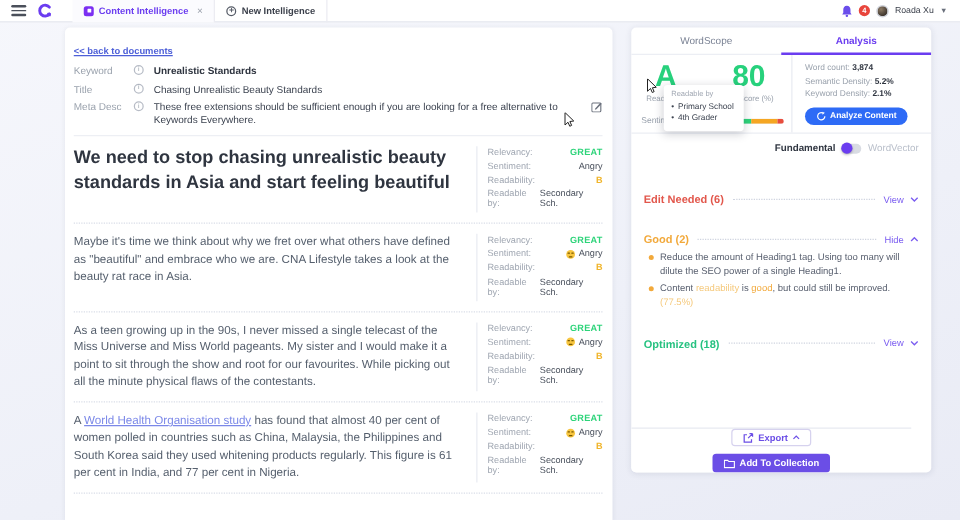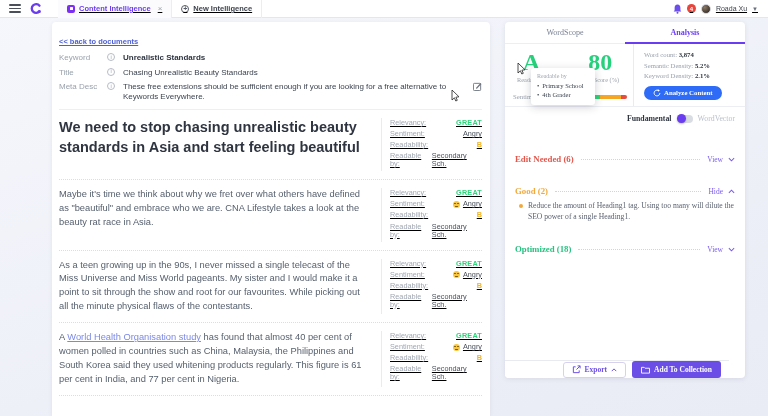--- a/index.html
+++ b/index.html
@@ -2,21 +2,21 @@
 <html><head>
 <meta charset="utf-8">
 <style>
   * { margin:0; padding:0; box-sizing:border-box; }
   html,body { width:768px; height:416px; overflow:hidden;
     font-family:"Liberation Sans", sans-serif; }
   body { background:linear-gradient(160deg,#f6f7fc 0%,#eef0f8 60%,#e9ebf5 100%); position:relative; }
 
   
   .topbar { position:absolute; top:0; left:0; right:0; height:18px; background:#fff;
-    border-bottom:1px solid #e4e6ee; display:flex; align-items:center; z-index:5;text-decoration:underline; }
+    border-bottom:1px solid #e4e6ee; display:flex; align-items:center; z-index:5; }
   .hamburger { width:12px; height:9px; margin:0 8px 0 9px; display:flex; flex-direction:column;
     justify-content:space-between; cursor:pointer; }
   .hamburger span { display:block; height:1.6px; background:#4a4f5a; border-radius:1px; }
   .logo { margin-right:16px; display:flex; align-items:center; }
   .tab { height:18px; display:flex; align-items:center; padding:0 9px; border-right:1px solid #ececf2;
     font-size:7.5px; gap:4px; }
   .tab.active { background:#fbfbfe; color:#6b3df0; font-weight:bold; }
   .tab.plain { color:#3a3f4a; font-weight:bold; }
   .tab .close-x { color:#9aa0ab; font-weight:normal; font-size:8px; margin-left:3px; }
   .tab-ico { width:8px; height:8px; background:#7b2ff2; border-radius:2px; display:inline-flex;
@@ -50,35 +50,35 @@
 
   
   .block { display:flex; padding:8px 0; }
   .block + .block { border-top:1px dotted #d9dde8; }
   .block-text { width:322px; padding-right:12px; }
   .block-metrics { flex:1; border-left:1px solid #e9ebf2; padding:1px 0 0 8px; }
   h1.article-h1 { font-size:14.5px; color:#2f3540; line-height:1.35; font-weight:bold; }
   .para { font-size:9.3px; color:#555f6d; line-height:1.5; }
   .para a { color:#7b88e8; text-decoration:underline; cursor:pointer; }
   .m-row { display:flex; justify-content:space-between; align-items:center; font-size:7.3px;
-    margin-bottom:3px; line-height:1.1;text-decoration:underline; }
+    margin-bottom:3px; line-height:1.1; }
   .m-label { color:#a0a7b2; }
   .m-val { color:#4a515d; display:flex; align-items:center; gap:3px; }
   .m-great { color:#2ed47a; font-weight:bold; letter-spacing:.2px; }
   .m-grade { color:#f0b429; font-weight:bold; }
   .emoji-angry { width:7px; height:7px; border-radius:50%; background:#f7c53f; position:relative;
     display:inline-block; }
   .emoji-angry:before { content:""; position:absolute; top:2px; left:1.4px; width:1.2px; height:1.2px;
     background:#7a5a00; border-radius:50%; box-shadow:3px 0 0 #7a5a00; }
   .emoji-angry:after { content:""; position:absolute; bottom:1.2px; left:2px; width:3px; height:1px;
     background:#7a5a00; border-radius:1px; }
 
   
   .panel { position:absolute; left:505px; top:22px; width:240px; height:356px; background:#fff;
-    border-radius:4px; box-shadow:0 1px 5px rgba(40,45,80,.10); overflow:hidden;font-family:Liberation Serif, serif; }
+    border-radius:4px; box-shadow:0 1px 5px rgba(40,45,80,.10); overflow:hidden; }
   .panel-tabs { display:flex; height:22px; border-bottom:1px solid #eceef4; }
   .panel-tab { flex:1; display:flex; align-items:center; justify-content:center; font-size:8px;
     color:#7a8294; cursor:pointer; position:relative; }
   .panel-tab.active { color:#6b3df0; font-weight:bold; }
   .panel-tab.active:after { content:""; position:absolute; left:0; right:0; bottom:-1px; height:2px;
     background:#6b3df0; }
   .stats-wrap { display:flex; min-height:62px; }
   .stats-left { width:128px; position:relative; display:flex; flex-direction:column; }
   .score-row { display:flex; justify-content:space-between; padding:6px 14px 0 12px; }
   .score-cell { text-align:center; }
@@ -112,22 +112,22 @@
   .sec-row { display:flex; align-items:center; margin:22px 0 5px; gap:5px; }
   .sec-title { font-size:8.8px; font-weight:bold; flex:none; }
   .sec-title.red { color:#e2574c; } .sec-title.orange { color:#f2a93b; } .sec-title.green { color:#27c281; }
   .leader { flex:1; border-bottom:1px dotted #cfd4e0; height:1px; margin:0 2px; }
   .sec-action { font-size:7.5px; color:#7a5cf0; flex:none; cursor:pointer; }
   .sec-chev { flex:none; cursor:pointer; display:flex; }
   .sec-items { margin:2px 0 7px 4px; }
   .sec-item { display:flex; gap:5px; font-size:7.6px; color:#5a6170; line-height:1.4; margin-bottom:4px; }
   .sec-item .dot { width:4px; height:4px; background:#f2a93b; border-radius:50%; flex:none; margin-top:3px; }
   .seg-light { color:#f5c97c; } .seg-orange { color:#f2a93b; } .seg-pct { color:#f5c97c; }
-  .panel-footer { position:absolute; left:0; right:16px; bottom:0; height:18px; border-top:1px solid #e8eaf1;
-    display:flex; align-items:center; justify-content:flex-end; gap:6px; padding:0 8px; background:#fff; }
+  .panel-footer { position:absolute; left:0; right:16px; bottom:0; height:36px; border-top:1px solid #e8eaf1;
+    display:flex; align-items:center; justify-content:flex-end; gap:6px; padding:0 8px; background:#fff;flex-direction:column; }
   .export-btn { height:16px; display:inline-flex; align-items:center; gap:4px; padding:0 8px;
     border:1px solid #d6d2ee; border-radius:3px; background:#fff; color:#6b4ee6; font-size:7.5px;
     font-weight:bold; cursor:pointer; font-family:inherit; }
   .add-btn { height:17px; display:inline-flex; align-items:center; gap:4px; padding:0 9px;
     border:none; border-radius:3px; background:#6b4ee6; color:#fff; font-size:7.5px; font-weight:bold;
     cursor:pointer; font-family:inherit; }
 
   .cursor { position:absolute; z-index:9; }
 </style>
 </head>
@@ -385,20 +385,24 @@
       <span class="sec-chev">
           <svg width="7" height="5" viewBox="0 0 8 5">
             <path d="M1 4 L4 1 L7 4" fill="none" stroke="#7a5cf0" stroke-width="1.2"></path>
           </svg>
         </span>
     </div>
     <div class="sec-items">
       <div class="sec-item">
         <span class="dot"></span>
         <span>Reduce the amount of Heading1 tag. Using too many will dilute the SEO power of a single Heading1.</span>
+      </div>
+      <div class="sec-item">
+        <span class="dot"></span>
+        <span><span>Content </span><span class="seg-light">readability</span><span> is </span><span class="seg-orange">good</span><span>, but could still be improved. </span><span class="seg-pct">(77.5%)</span></span>
       </div>
     </div>
     <div class="sec-row">
       <span class="sec-title green">Optimized (18)</span>
       <span class="leader"></span>
       <span class="sec-action">View</span>
       <span class="sec-chev">
           <svg width="7" height="5" viewBox="0 0 8 5">
             <path d="M1 1 L4 4 L7 1" fill="none" stroke="#7a5cf0" stroke-width="1.2"></path>
           </svg>

